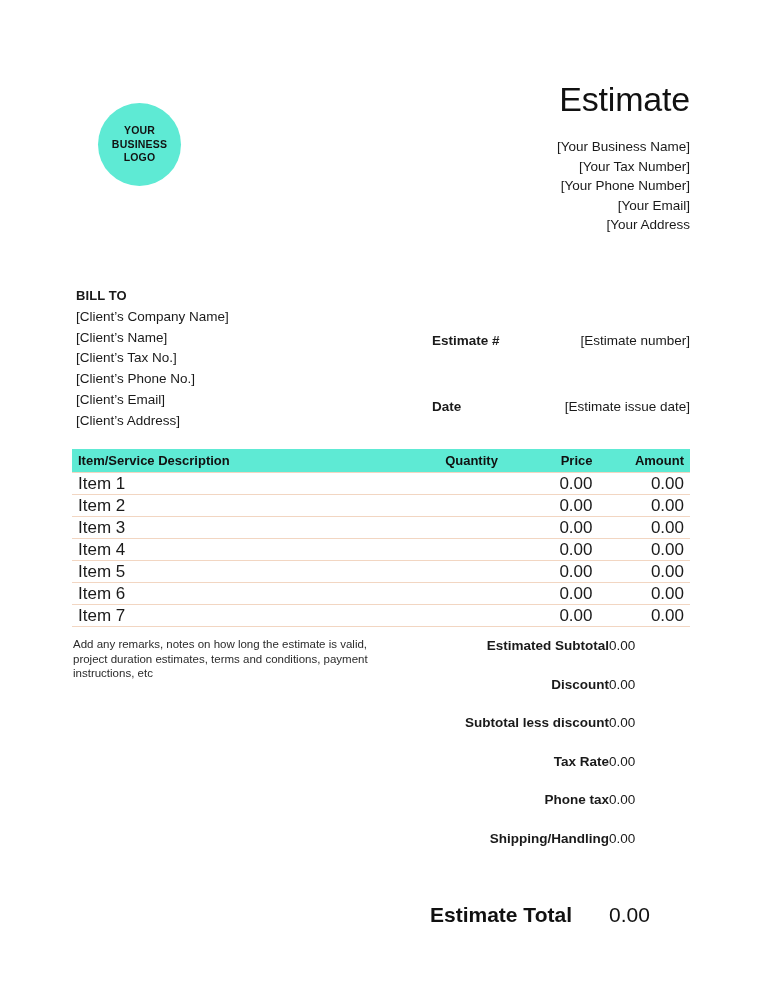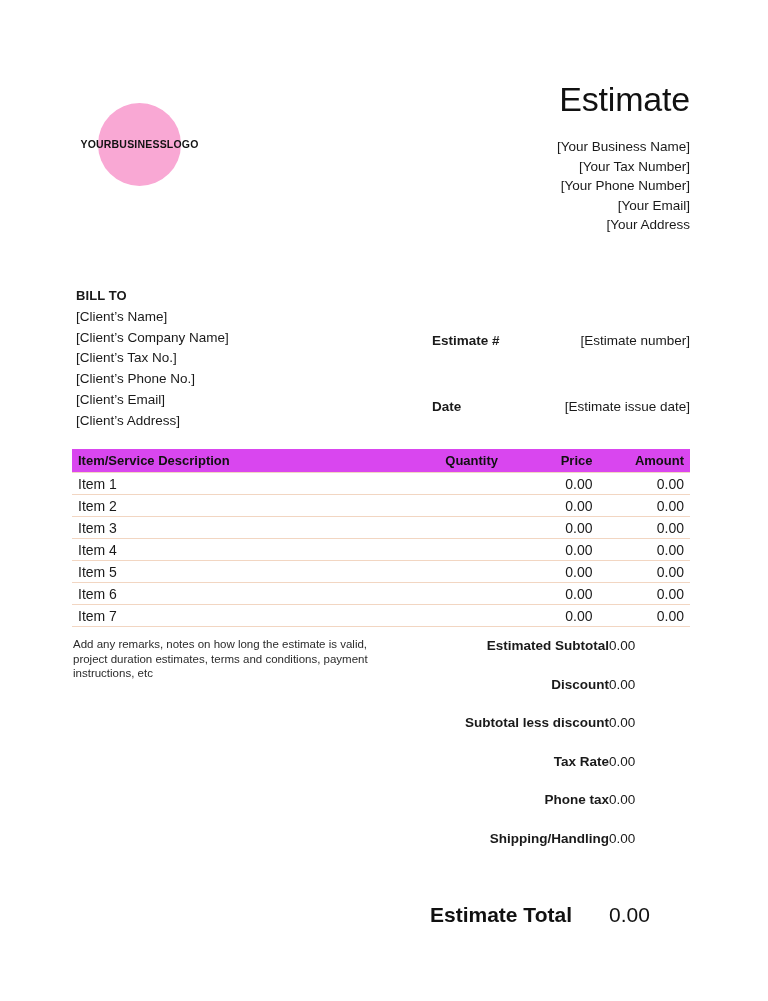--- a/index.html
+++ b/index.html
@@ -23,23 +23,23 @@
   }
 
   
   .logo {
     position: absolute;
     left: 98px;
     top: 103px;
     width: 83px;
     height: 83px;
     border-radius: 50%;
-    background: #f9a8d4;
+    background: #5eead4;
     display: flex;
-    flex-direction: row;
+    flex-direction: column;
     align-items: center;
     justify-content: center;
     text-align: center;
   }
   .logo-line {
     font-size: 10.5px;
     font-weight: bold;
     line-height: 13.5px;
     letter-spacing: 0.2px;
     color: #121212;
@@ -105,36 +105,36 @@
     top: 449px;
     width: 618px;
     border-collapse: collapse;
     font-size: 13px;
   }
   .table th, .table td {
     padding: 0;
     vertical-align: middle;
   }
   .table thead th {
-    background: #d946ef;
+    background: #5eead4;
     height: 23px;
     font-weight: bold;
     font-size: 13px;
     color: #111111;
     white-space: nowrap;
   }
   .col-desc   { width: 350px; text-align: left;  padding-left: 6px !important; }
   .col-qty    { width: 110px; text-align: right; padding-right: 22px !important; }
   .col-price  { width: 80px;  text-align: right; padding-right: 18px !important; }
   .col-amount { width: 78px;  text-align: right; padding-right: 6px !important; }
 
   .table tbody td {
     height: 21px;
     border-bottom: 1px solid #f2d6c2;
-    font-size: 14px;
+    font-size: 17px;
     color: #1a1a1a;
   }
   .table tbody tr:first-child td { border-top: 1px solid #f2d6c2; }
 
   
   .notes {
     position: absolute;
     left: 73px;
     top: 637px;
     width: 300px;
@@ -208,22 +208,22 @@
   <div class="biz-block">
     <div>[Your Business Name]</div>
     <div>[Your Tax Number]</div>
     <div>[Your Phone Number]</div>
     <div>[Your Email]</div>
     <div>[Your Address</div>
   </div>
 
   <div class="billto">
     <div class="billto-head">BILL TO</div>
+    <div>[Client’s Company Name]</div>
     <div>[Client’s Name]</div>
-    <div>[Client’s Company Name]</div>
     <div>[Client’s Tax No.]</div>
     <div>[Client’s Phone No.]</div>
     <div>[Client’s Email]</div>
     <div>[Client’s Address]</div>
   </div>
 
   <div class="meta">
     <div class="meta-row">
       <span class="meta-label">Estimate #</span>
       <span class="meta-value">[Estimate number]</span>

